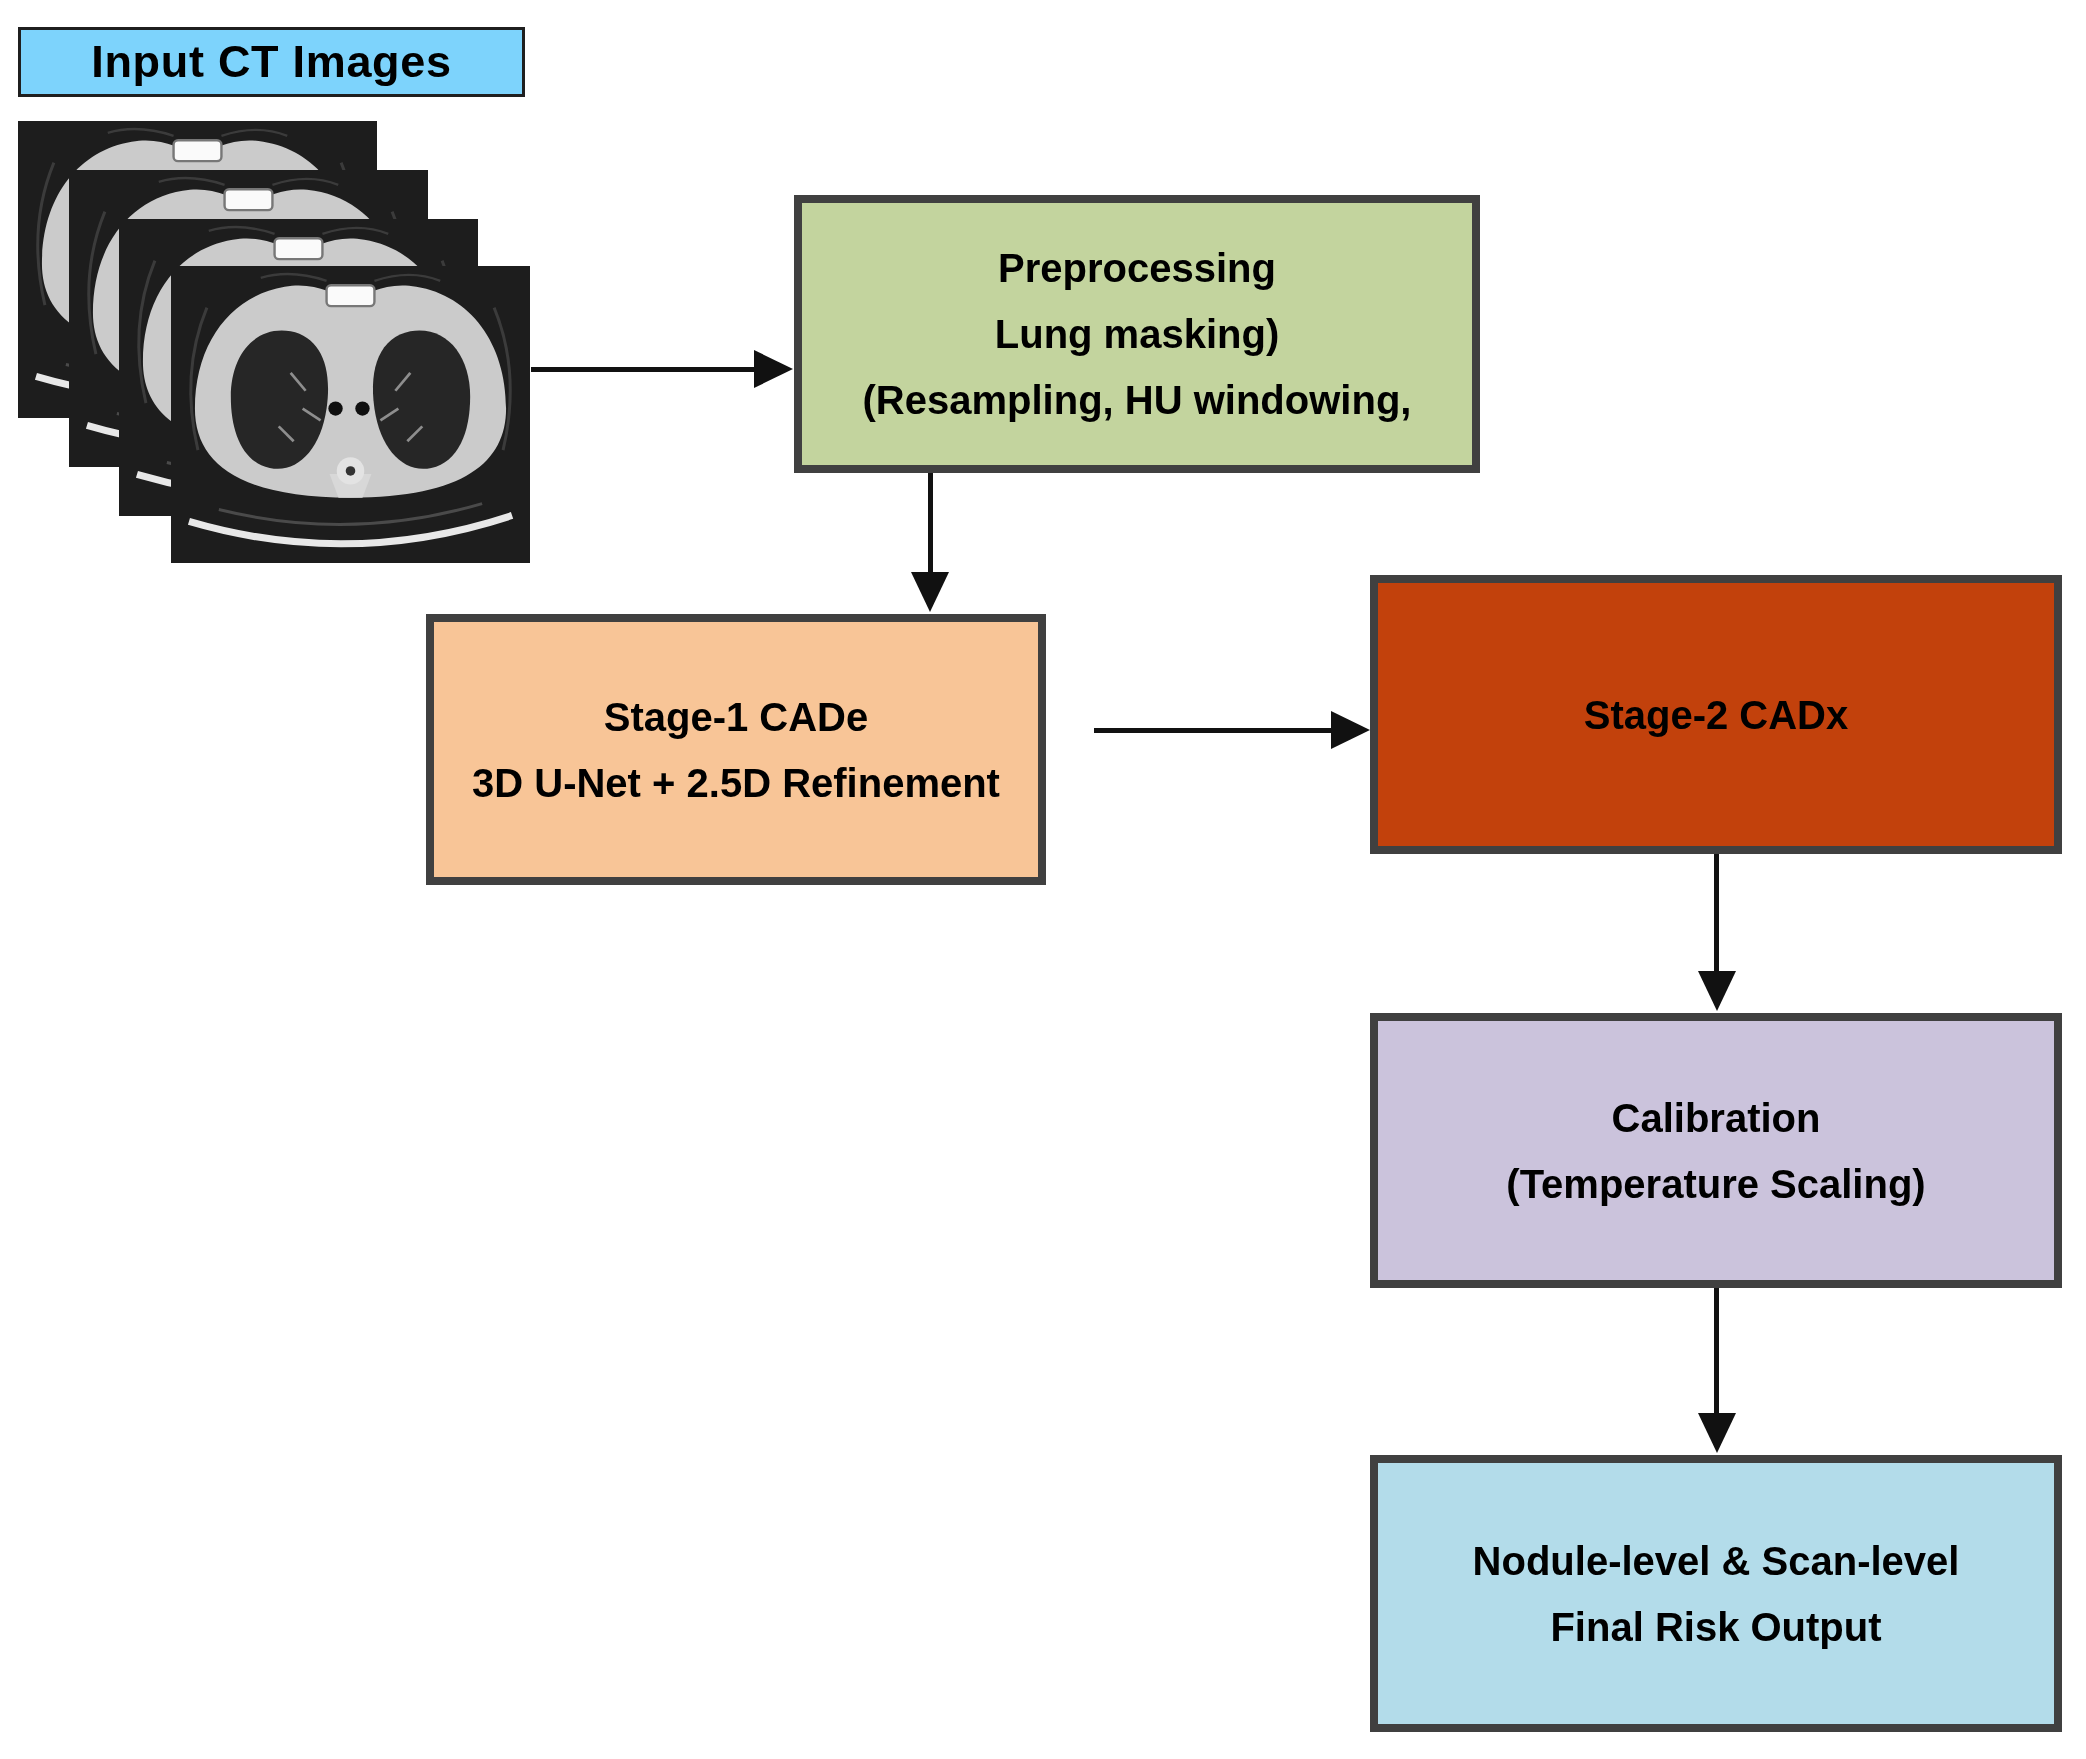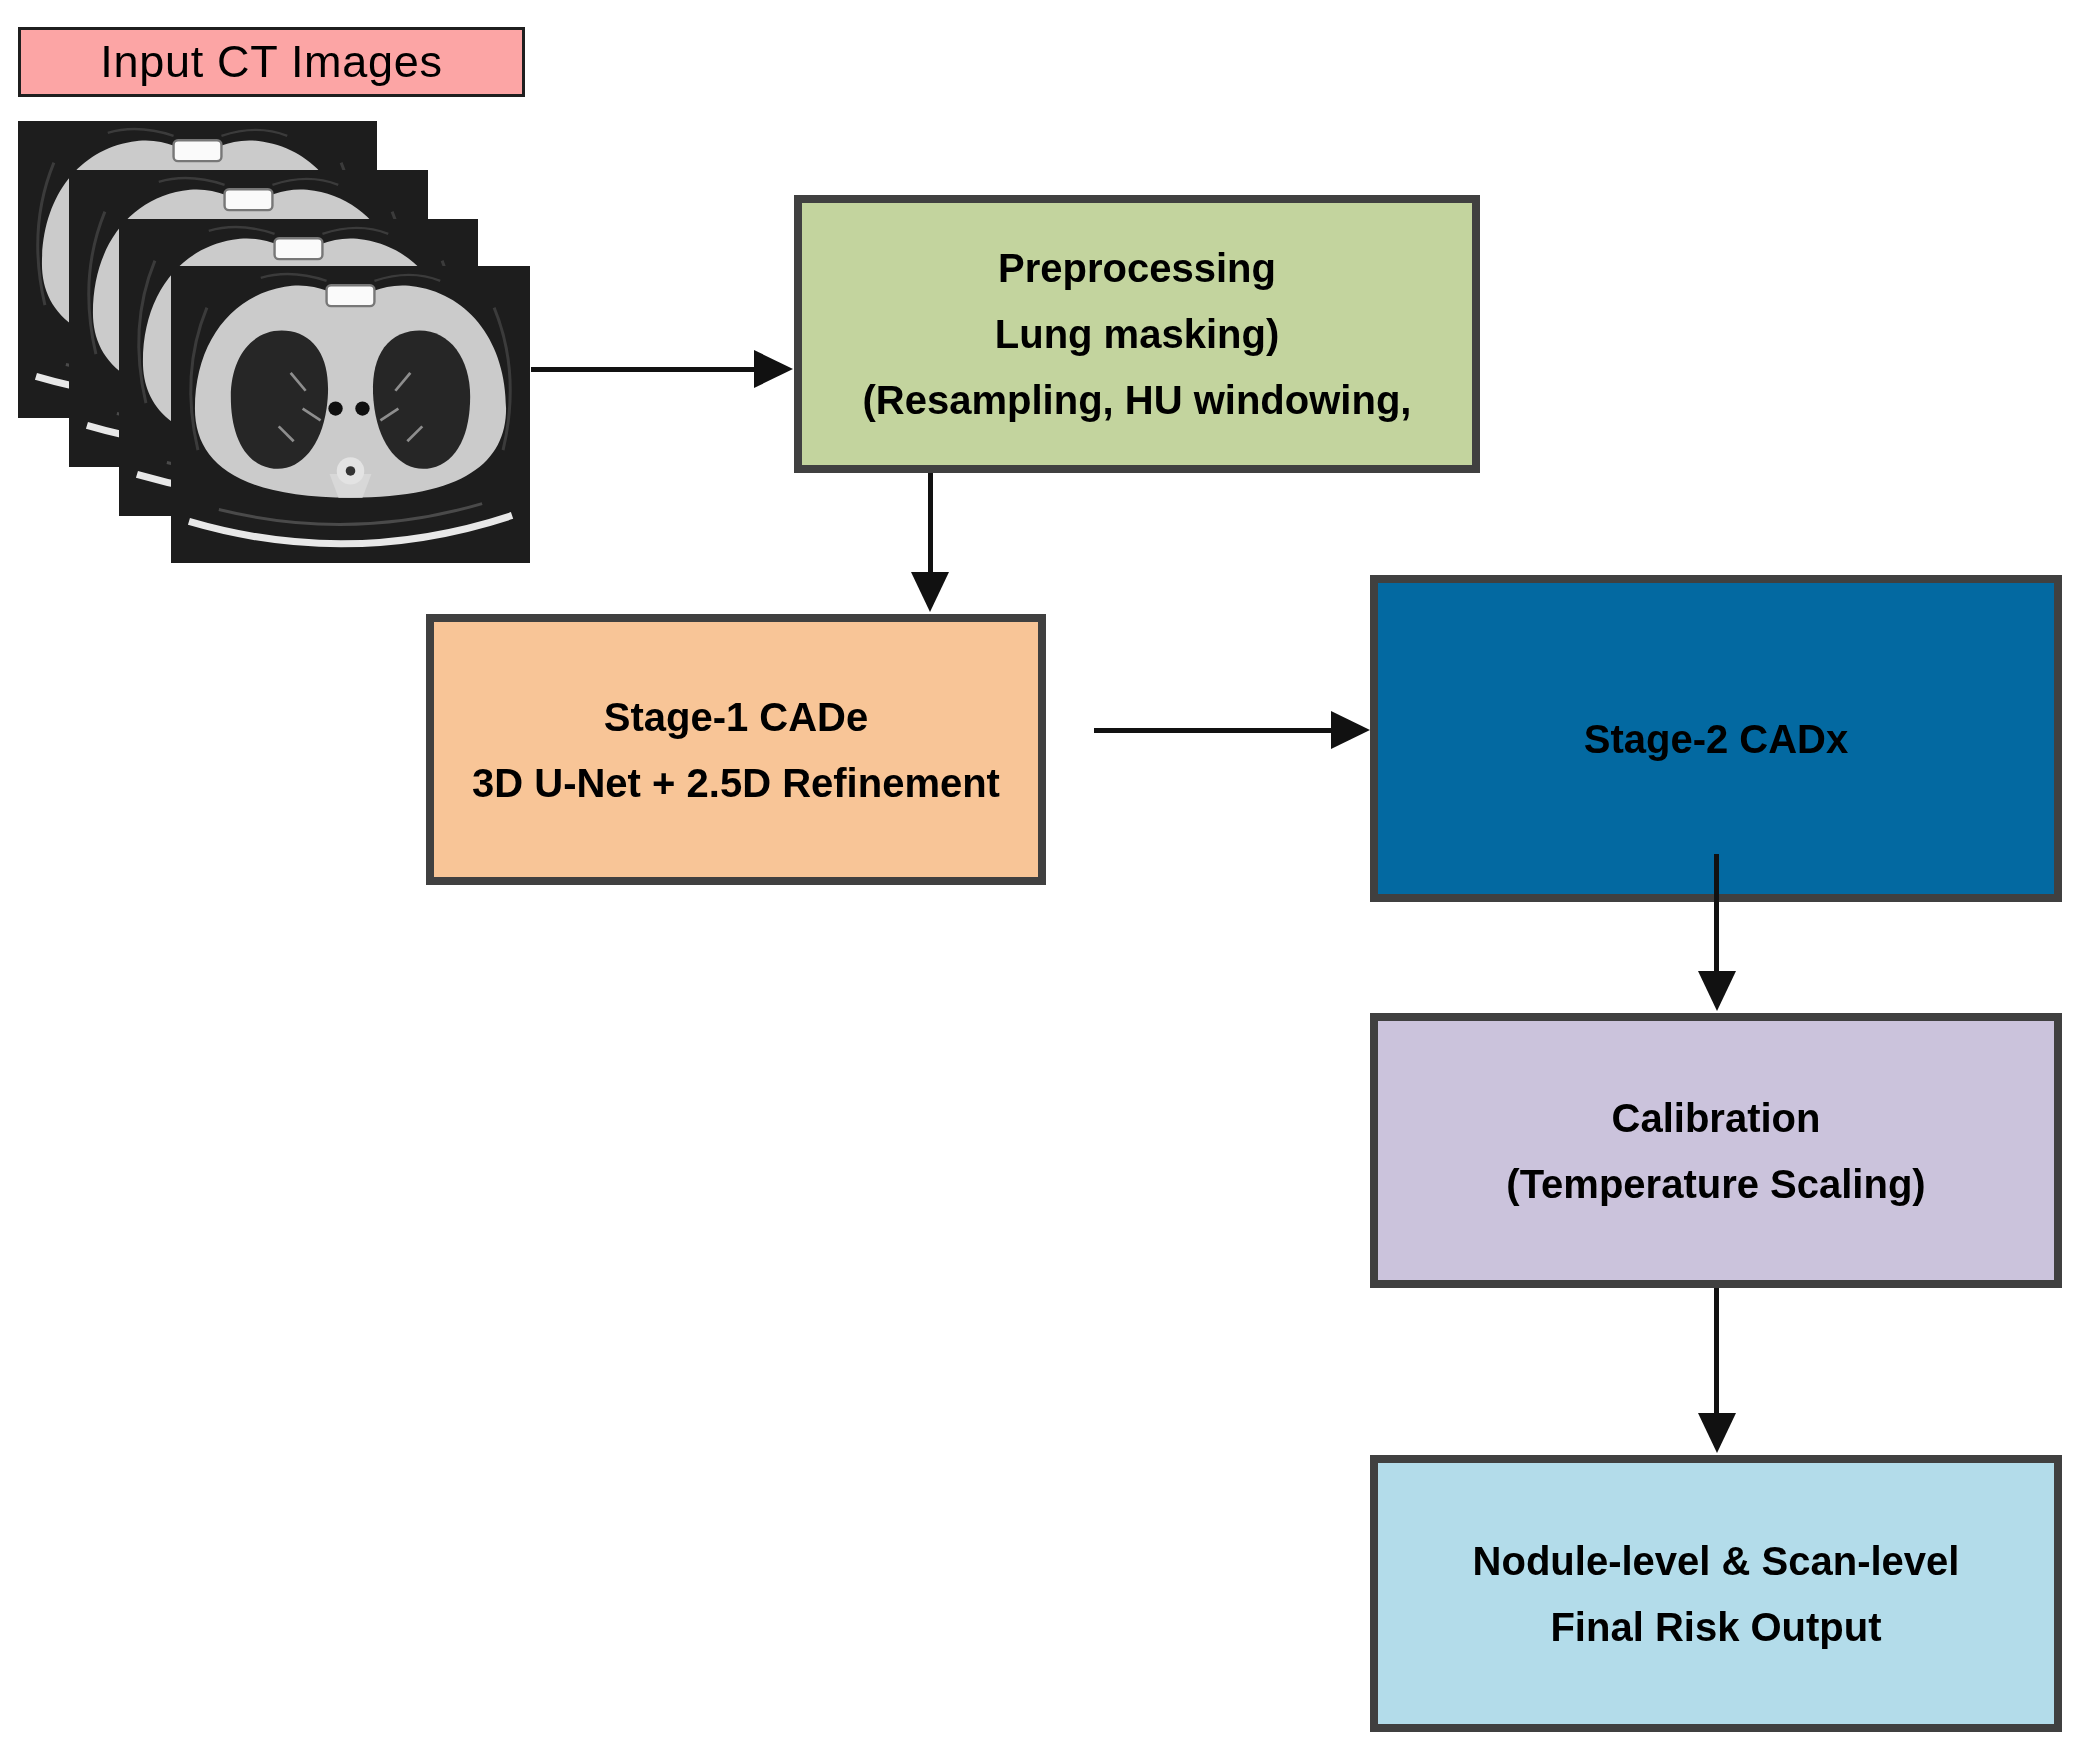--- a/index.html
+++ b/index.html
@@ -13,25 +13,25 @@
     position: relative;
     overflow: hidden;
     font-family: "Liberation Sans", sans-serif;
   }
   .abs { position: absolute; }
 
   
   .input-label {
     left: 18px; top: 27.4px;
     width: 507px; height: 70px;
-    background: #fca5a5;
+    background: #7dd3fc;
     border: 3.6px solid #1f1f1f;
     box-sizing: border-box;
     display: flex; align-items: center; justify-content: center;
-    font-size: 45px; font-weight: 400; color: #000;
+    font-size: 45px; font-weight: 700; color: #000;
     letter-spacing: 0.7px;
   }
 
   
   .ct-slice {
     position: absolute;
     width: 359px; height: 297px;
     display: block;
   }
 
@@ -45,21 +45,21 @@
     text-align: center;
     color: #000;
   }
   .node .line {
     font-size: 40px; font-weight: 700;
     line-height: 66px;
     white-space: nowrap;
   }
   .node-preprocessing { left: 794px; top: 195px;  width: 686px; height: 278px; background: #c3d49e; }
   .node-stage1        { left: 426px;  top: 614px;  width: 620px; height: 271px; background: #f8c597; }
-  .node-stage2        { left: 1370px; top: 575px;  width: 692px; height: 327px; background: #0369a1; }
+  .node-stage2        { left: 1370px; top: 575px;  width: 692px; height: 279px; background: #c2410c; }
   .node-calibration   { left: 1370px; top: 1013px; width: 692px; height: 275px; background: #cbc3dc; }
   .node-final         { left: 1370px; top: 1455px; width: 692px; height: 277px; background: #b3dcea; }
 
   
   .shaft-h { height: 5px; background: #111; }
   .shaft-v { width: 5px;  background: #111; }
   .head-right {
     width: 0; height: 0;
     border-left: 39px solid #111;
     border-top: 19.5px solid transparent;

